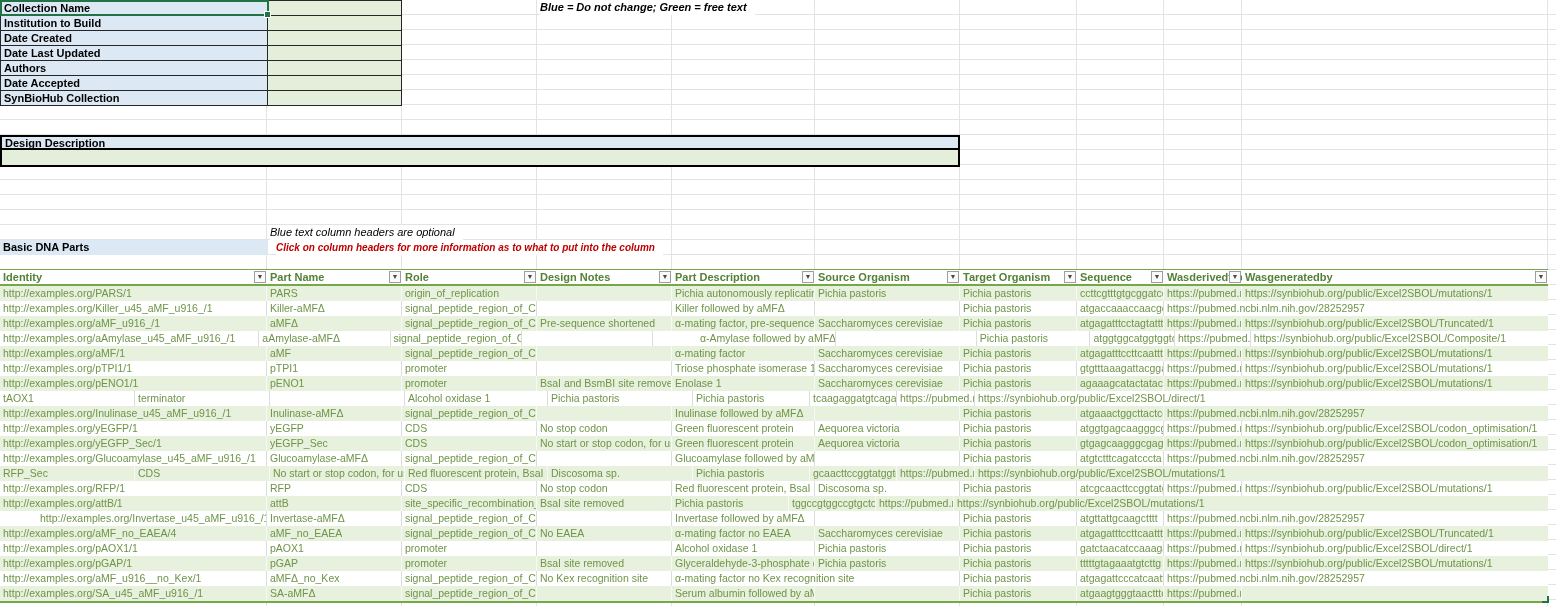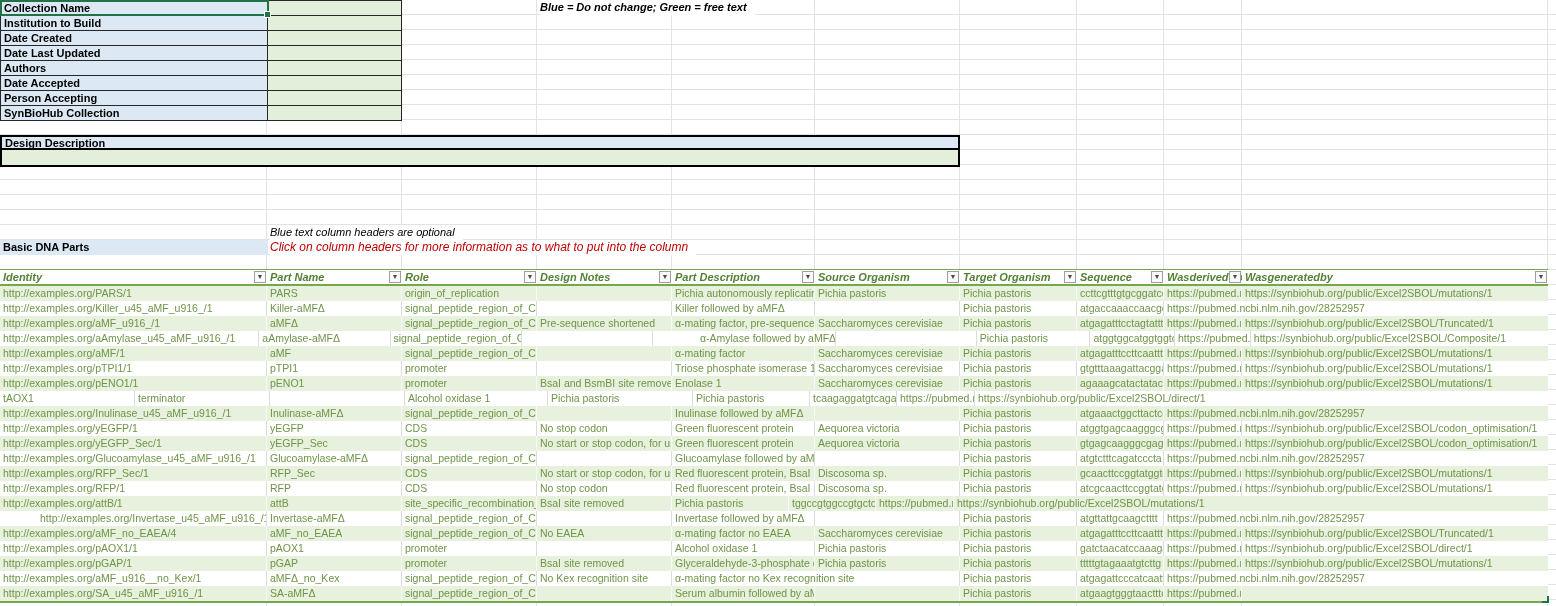--- a/index.html
+++ b/index.html
@@ -19,35 +19,35 @@
     border-right:1px solid #262626;border-bottom:1px solid #262626;}
   .sel{position:absolute;left:0;top:0;width:269px;height:16px;border:2px solid #217346;
     box-sizing:border-box;z-index:4;pointer-events:none;}
   .sel::after{content:"";position:absolute;right:-4px;bottom:-4px;width:5px;height:5px;
     background:#217346;border:1px solid #fff;}
   
   .legend{position:absolute;left:540px;top:0;height:15px;line-height:15px;font-size:11px;
     font-style:italic;font-weight:bold;background:#fff;padding-right:8px;z-index:2;white-space:nowrap;}
   .note-optional{position:absolute;left:270px;top:225px;height:15px;line-height:15px;font-size:11px;
     font-style:italic;background:#fff;padding-right:8px;z-index:2;white-space:nowrap;}
-  .note-help{position:absolute;left:270px;top:240px;height:15px;line-height:15px;font-size:12px;
-    font-style:italic;font-weight:normal;color:#C00000;background:#fff;padding-right:8px;z-index:2;white-space:nowrap;}
+  .note-help{position:absolute;left:276px;top:240px;height:15px;line-height:15px;font-size:10px;
+    font-style:italic;font-weight:bold;color:#C00000;background:#fff;padding-right:8px;z-index:2;white-space:nowrap;}
   .section-title{position:absolute;left:0;top:240px;width:268px;height:15px;box-sizing:border-box;
     background:#DCE9F5;font-weight:bold;font-size:11px;line-height:15px;padding:0 3px;z-index:2;}
   
   .dd{position:absolute;left:0;top:135px;width:960px;z-index:2;}
   .dd-head{height:15px;box-sizing:border-box;background:#DCE9F5;border:2px solid #000;
     font-weight:bold;font-size:11px;line-height:12px;padding:0 3px;}
   .dd-input{height:17px;box-sizing:border-box;background:#E3EFDA;border:2px solid #000;border-top:none;}
   
   .ptable{position:absolute;left:0;top:269px;width:1548px;z-index:2;border-bottom:2px solid #74A84A;}
   .thead{display:flex;height:17px;box-sizing:border-box;background:#fff;
     border-top:1px solid #74A84A;border-bottom:2px solid #74A84A;}
   .th{position:relative;box-sizing:border-box;font-weight:bold;color:#538135;font-size:11px;
-    line-height:14px;padding:0 15px 0 3px;white-space:nowrap;overflow:hidden;font-style:italic;}
+    line-height:14px;padding:0 15px 0 3px;white-space:nowrap;overflow:hidden;}
   .filter{position:absolute;right:1px;top:1px;width:12px;height:12px;box-sizing:border-box;
     border:1px solid #9e9e9e;background:#fafafa;color:#4a4a4a;font-size:7px;line-height:9px;
     text-align:center;cursor:pointer;}
   .tr{display:flex;height:15px;background:#fff;}
   .tr.band{background:#E7F1DD;}
   .td{box-sizing:border-box;padding:0 0 0 3px;white-space:nowrap;overflow:hidden;
     color:#6F9449;font-size:10.5px;line-height:15px;border-right:1px solid #dcdcdc;}
   .tr.band .td{border-right-color:#f6faf2;}
   .td:last-child{border-right:none;}
   .resize-handle{position:absolute;right:-1px;bottom:-2px;width:5px;height:5px;
@@ -90,24 +90,20 @@
       </div>
       <div class="form-row">
         <div class="form-label">Authors</div>
         <div class="form-input"></div>
       </div>
       <div class="form-row">
         <div class="form-label">Date Accepted</div>
         <div class="form-input"></div>
       </div>
       <div class="form-row">
-        <div class="form-label">Person Accepting</div>
-        <div class="form-input"></div>
-      </div>
-      <div class="form-row">
         <div class="form-label">SynBioHub Collection</div>
         <div class="form-input"></div>
       </div>
     </div>
 
   <div class="sel"></div>
 
   <div class="legend">Blue = Do not change; Green = free text</div>
 
   <div class="dd">
@@ -267,21 +263,20 @@
         <div class="td" style="width: 135px;">Glucoamylase-aMFΔ</div>
         <div class="td" style="width: 135px;">signal_peptide_region_of_CDS</div>
         <div class="td" style="width: 135px;"></div>
         <div class="td" style="width: 143px;">Glucoamylase followed by aMFΔ</div>
         <div class="td" style="width: 145px;"></div>
         <div class="td" style="width: 117px;">Pichia pastoris</div>
         <div class="td" style="width: 87px;">atgtctttcagatcccta</div>
         <div class="td" style="width: 384px;">https://pubmed.ncbi.nlm.nih.gov/28252957</div>
       </div>
       <div class="tr band">
-        <div class="td" style="width: 267px;">http://examples.org/RFP_Sec/1</div>
         <div class="td" style="width: 135px;">RFP_Sec</div>
         <div class="td" style="width: 135px;">CDS</div>
         <div class="td" style="width: 135px;">No start or stop codon, for use</div>
         <div class="td" style="width: 143px;">Red fluorescent protein, BsaI removed</div>
         <div class="td" style="width: 145px;">Discosoma sp.</div>
         <div class="td" style="width: 117px;">Pichia pastoris</div>
         <div class="td" style="width: 87px;">gcaacttccggtatggtg</div>
         <div class="td" style="width: 78px;">https://pubmed.ncbi.nlm.nih.gov/28252957</div>
         <div class="td" style="width: 306px;">https://synbiohub.org/public/Excel2SBOL/mutations/1</div>
       </div>

